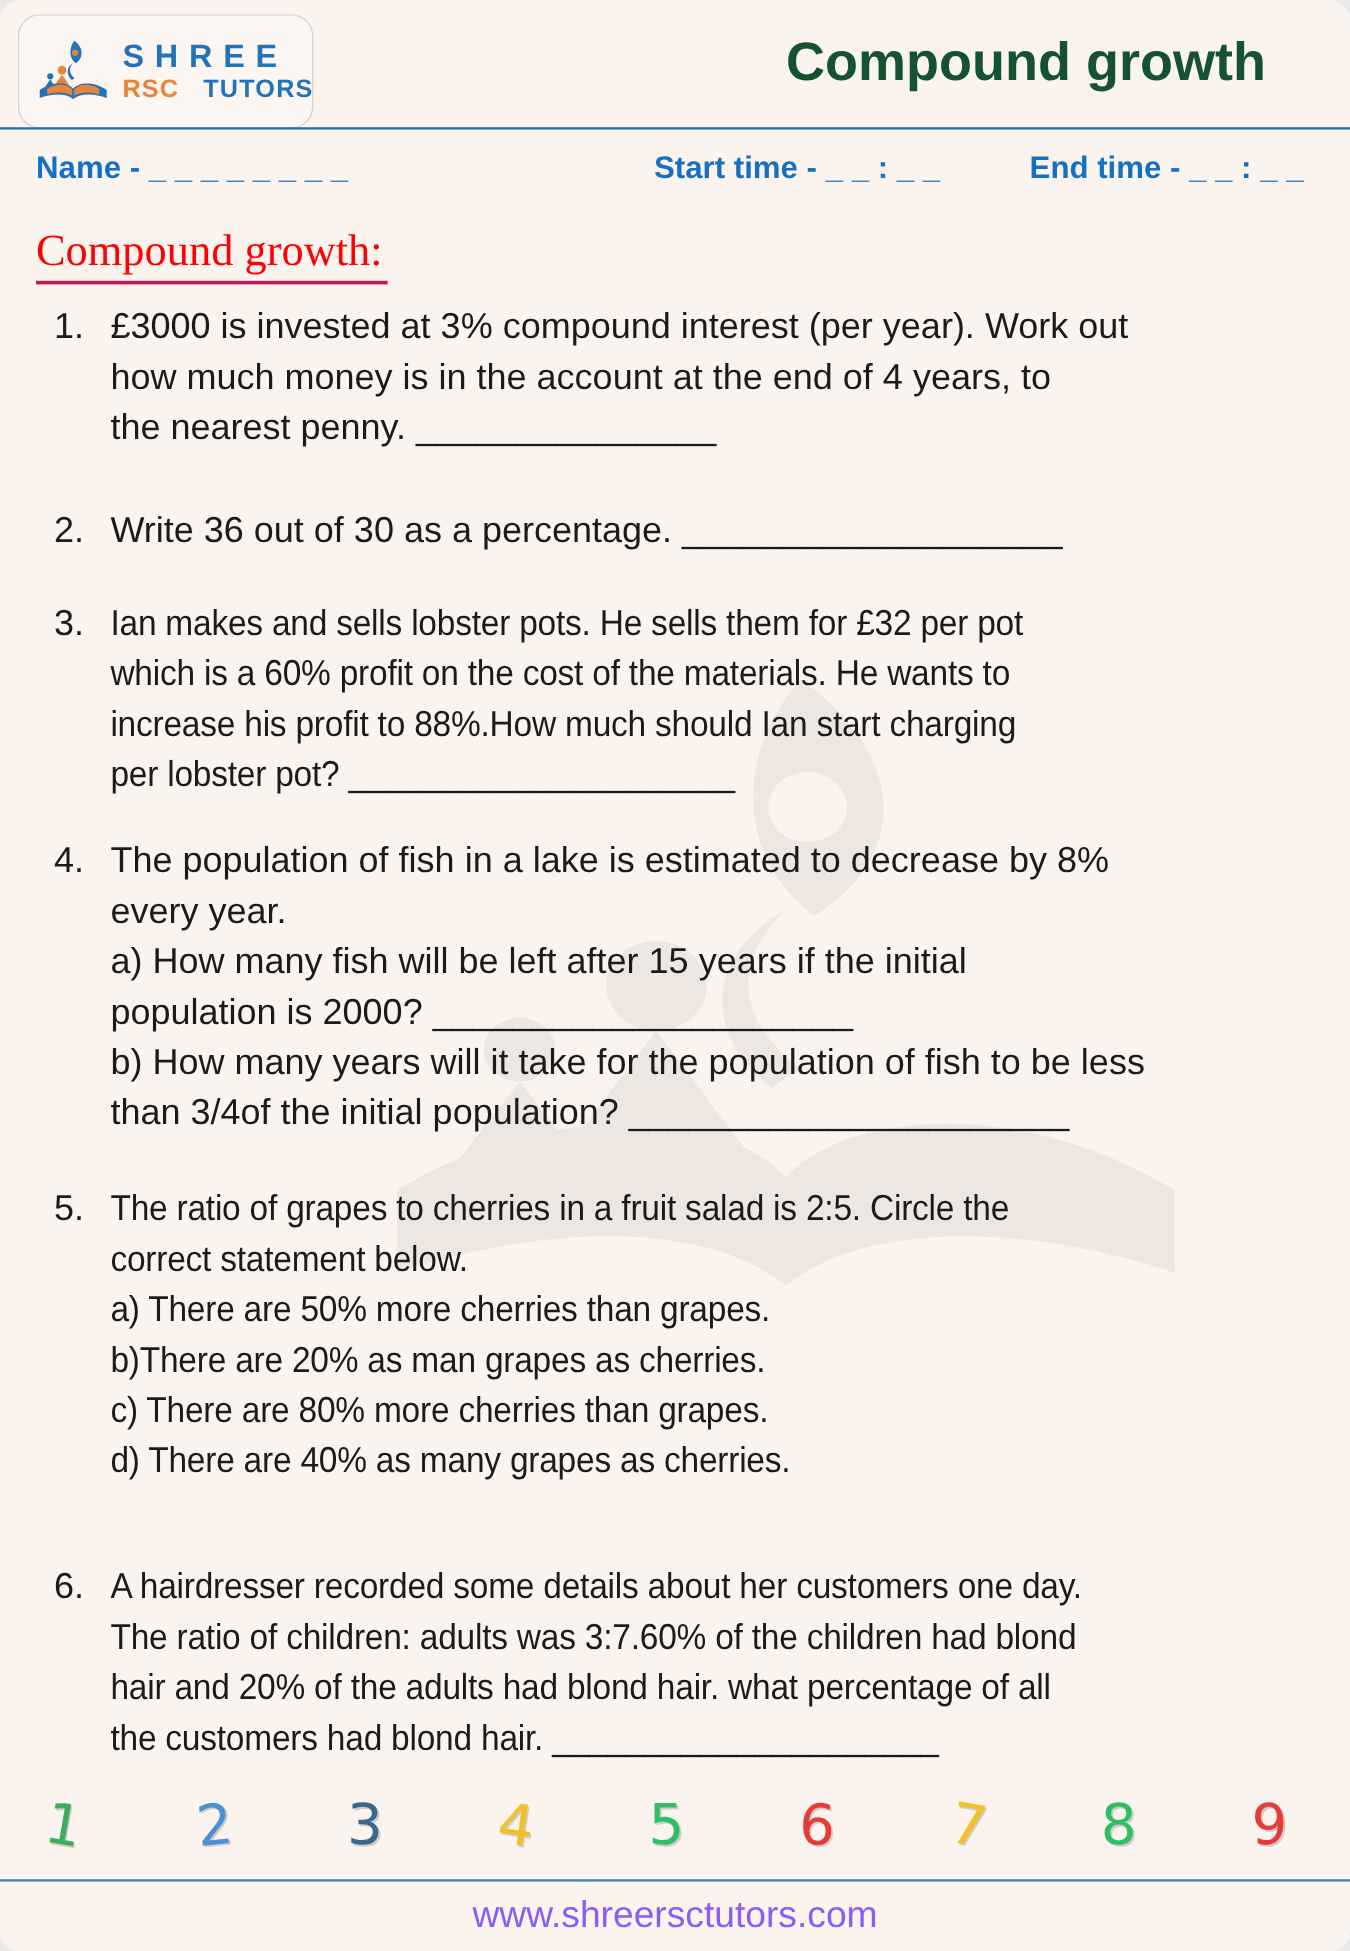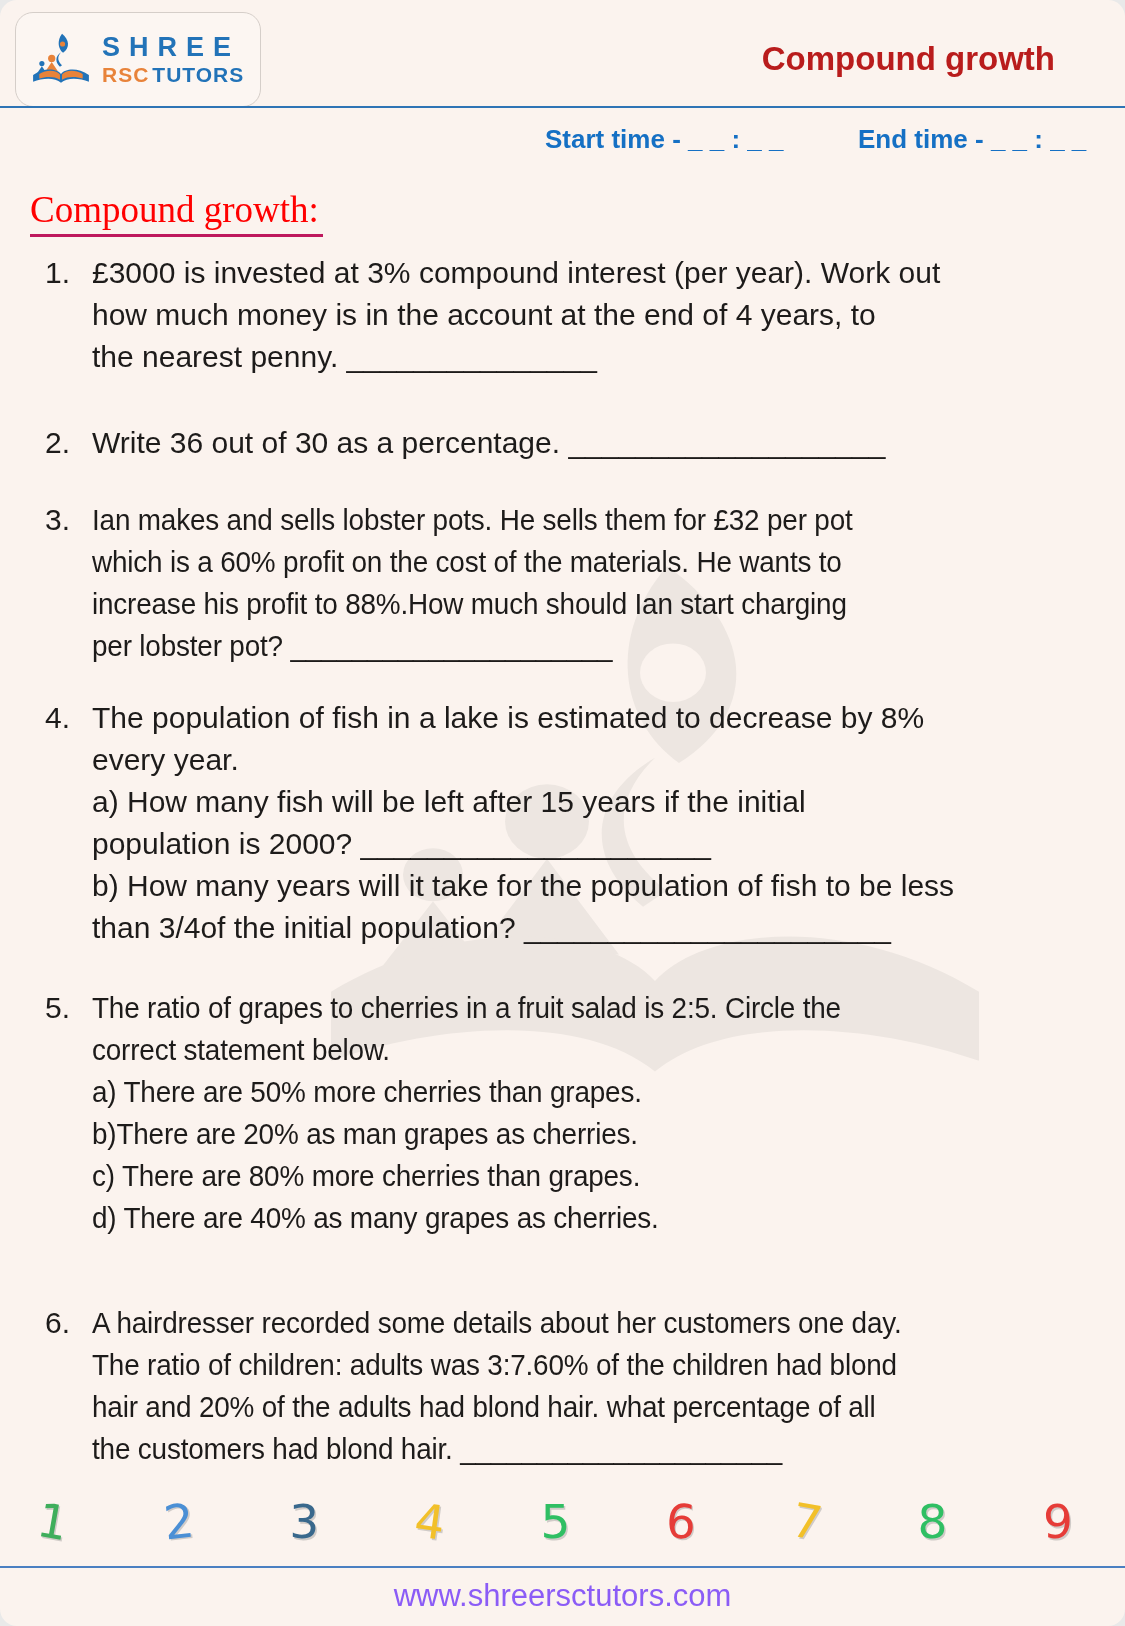--- a/index.html
+++ b/index.html
@@ -20,26 +20,26 @@
   .logo-box{
     position:absolute; left:15px; top:12px; width:246px; height:95px;
     border:1.5px solid #d5cec9; border-radius:18px;
     display:flex; align-items:center; padding-left:14px; gap:10px;
     background:rgba(255,255,255,.25);
   }
   .logo-icon{ width:62px; height:60px; flex:0 0 auto; }
   .logo-text{ display:flex; flex-direction:column; line-height:1.05; }
   .logo-line1{ font-weight:bold; font-size:27px; letter-spacing:9px; color:#2273b8; }
   .logo-line2{ font-weight:bold; font-size:21px; letter-spacing:1px; margin-top:3px; }
-  .logo-rsc{ color:#e8833a; margin-right:3px; }
+  .logo-rsc{ color:#e8833a; margin-right:20px; }
   .logo-tutors{ color:#2273b8;text-align:right; }
 
   .page-title{
-    position:absolute; top:40px; right:70px;
-    font-size:33px; font-weight:bold; color:#b91c1c;
+    position:absolute; top:26px; right:70px;
+    font-size:45px; font-weight:bold; color:#14532d;
   }
   .header-rule{
     position:absolute; left:0; right:0; top:106px;
     border-top:2px solid #2e74b5;
   }
 
   
   .meta{ position:absolute; top:124px; font-size:26px; font-weight:bold; color:#1570c4; white-space:nowrap; }
   .meta-name{ left:30px; }
   .meta-start{ left:545px; }
@@ -137,20 +137,21 @@
       <span class="logo-line1">SHREE</span>
       <span class="logo-line2">
         <span class="logo-rsc">RSC</span><span class="logo-tutors">TUTORS</span>
       </span>
     </div>
   </div>
 
   <div class="page-title">Compound growth</div>
   <div class="header-rule"></div>
 
+  <div class="meta meta-name">Name - _ _ _ _ _ _ _ _</div>
   <div class="meta meta-start">Start time - _ _ : _ _</div>
   <div class="meta meta-end">End time - _ _ : _ _</div>
 
   <div class="section-heading">Compound growth:</div>
 
   <div class="questions">
       <div class="question">
         <div class="q-num">1.</div>
         <div class="q-text">£3000 is invested at 3% compound interest (per year). Work out
 how much money is in the account at the end of 4 years, to

